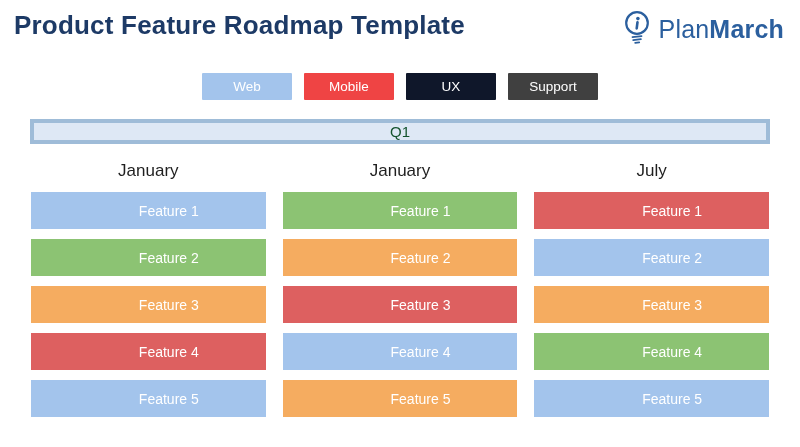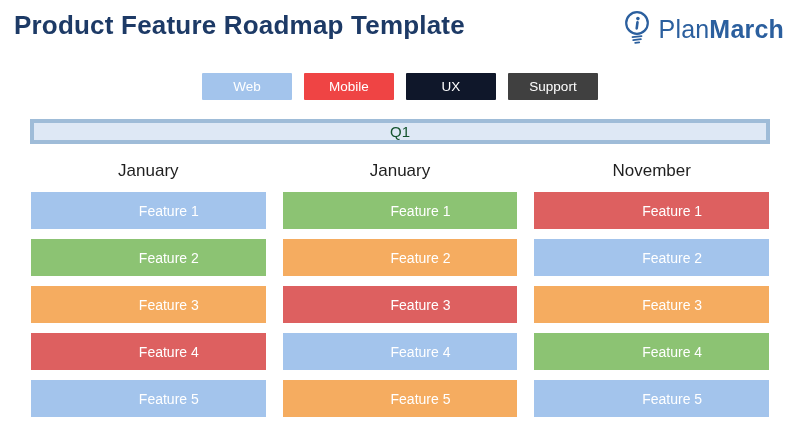--- a/index.html
+++ b/index.html
@@ -144,21 +144,21 @@
     <div class="column">
       <div class="month-label">January</div>
       <div class="bar" style="background: rgb(140, 195, 115);">Feature 1</div>
       <div class="bar" style="background: rgb(245, 172, 96);">Feature 2</div>
       <div class="bar" style="background: rgb(221, 96, 96);">Feature 3</div>
       <div class="bar" style="background: rgb(163, 196, 236);">Feature 4</div>
       <div class="bar" style="background: rgb(245, 172, 96);">Feature 5</div>
     </div>
 
     <div class="column">
-      <div class="month-label">November</div>
+      <div class="month-label">July</div>
       <div class="bar" style="background: rgb(221, 96, 96);">Feature 1</div>
       <div class="bar" style="background: rgb(163, 196, 236);">Feature 2</div>
       <div class="bar" style="background: rgb(245, 172, 96);">Feature 3</div>
       <div class="bar" style="background: rgb(140, 195, 115);">Feature 4</div>
       <div class="bar" style="background: rgb(163, 196, 236);">Feature 5</div>
     </div>
 
   </div>
 </div>
 

